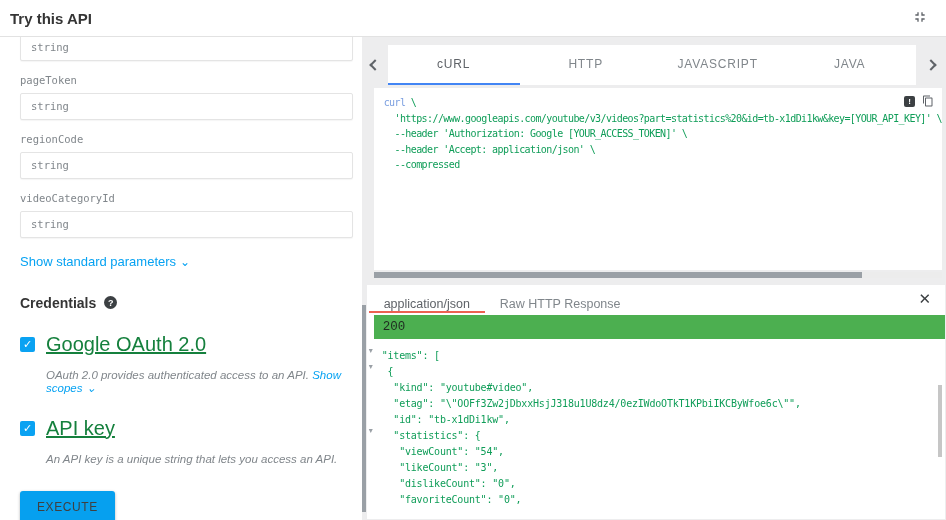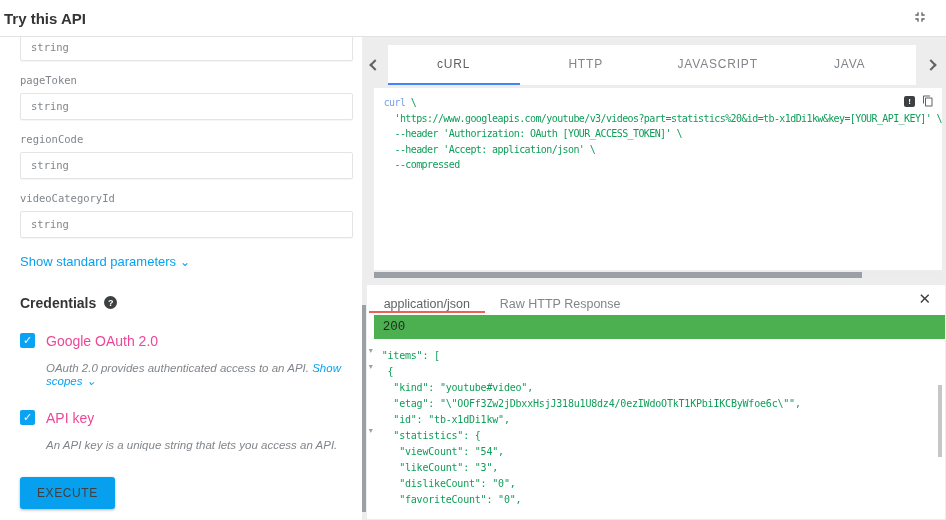--- a/index.html
+++ b/index.html
@@ -4,21 +4,21 @@
 <style>
   * { box-sizing: border-box; }
   html,body { margin:0; padding:0; }
   body {
     width:946px; height:520px; overflow:hidden; background:#fff;
     font-family:"Liberation Sans", sans-serif; color:#3c4043;
   }
   
   .topbar {
     height:37px; border-bottom:1px solid #e2e2e2; display:flex;
-    align-items:center; padding:0 16px 0 4px; background:#fff;
+    align-items:center; padding:0 16px 0 10px; background:#fff;
   }
   .topbar .title { flex:1; font-size:15px; font-weight:700; color:#353535; }
   .iconbtn { background:none; border:none; padding:2px; cursor:pointer; display:grid; place-items:center; }
   
   .content { display:flex; height:483px; }
   .left { width:371px; background:#fff; overflow:hidden; padding:0 9px 0 20px; }
   .right { flex:1; background:#ededee; position:relative; padding-top:8px; }
   
   .param-label { font:10.5px "DejaVu Sans Mono", monospace; color:#80868b; margin:13px 0 7px; }
   .param-input {
@@ -31,21 +31,21 @@
   .blue-link { color:#06a2f2; font-size:13px; cursor:pointer; text-decoration:none; }
   .show-std { margin-top:16px; font-size:13.5px; }
   .caret { font-size:12px; margin-left:4px; }
   .cred-title { margin-top:26px; display:flex; align-items:center; gap:8px;
     font-size:14px; font-weight:700; color:#353535; }
   .help-ic { width:13px; height:13px; border-radius:50%; background:#3c4043; color:#fff;
     font-size:9px; font-weight:700; display:grid; place-items:center; cursor:pointer; }
   .cred-row { margin-top:22px; display:flex; align-items:center; gap:11px; }
   .checkbox { width:15px; height:15px; background:#0aa2f2; border-radius:2px; color:#fff;
     font-size:11px; line-height:15px; text-align:center; cursor:pointer; }
-  .cred-label { font-size:14px; color:#ec4899; }
+  .cred-label { font-size:20px; color:#15803d;text-decoration:underline; }
   .cred-desc { margin:13px 0 0 26px; font-size:11.5px; color:#80868b;font-style:italic; }
   .cred-desc .blue-link { font-size:11.5px; }
   .exec-btn {
     margin-top:26px; background:#06a0ef; color:#404040; border:none; border-radius:3px;
     padding:9px 17px; font-size:12px; font-weight:400; letter-spacing:.6px;
     box-shadow:0 1px 3px rgba(0,0,0,.3); cursor:pointer;
   }
   
   .tabstrip { display:flex; align-items:stretch; height:40px; }
   .chevbox { width:26px; display:grid; place-items:center; cursor:pointer; background:transparent; border:none; }
@@ -169,21 +169,21 @@
         <span class="fb-ic">!</span>
         <span style="cursor:pointer;display:grid;place-items:center;">
           <svg width="12" height="12" viewBox="0 0 24 24" fill="#5f6368">
               <path d="M16 1H4c-1.1 0-2 .9-2 2v14h2V3h12V1zm3 4H8c-1.1 0-2 .9-2 2v14c0 1.1.9 2 2 2h11c1.1 0 2-.9 2-2V7c0-1.1-.9-2-2-2zm0 16H8V7h11v14z"></path>
             </svg>
         </span>
       </div>
       <div>
           <pre class="cline"><span class="kwd">curl</span> \</pre>
           <pre class="cline">  'https://www.googleapis.com/youtube/v3/videos?part=statistics%20&amp;id=tb-x1dDi1kw&amp;key=[YOUR_API_KEY]' \</pre>
-          <pre class="cline">  --header 'Authorization: OAuth [YOUR_ACCESS_TOKEN]' \</pre>
+          <pre class="cline">  --header 'Authorization: Google [YOUR_ACCESS_TOKEN]' \</pre>
           <pre class="cline">  --header 'Accept: application/json' \</pre>
           <pre class="cline">  --compressed</pre>
         </div>
     </div>
 
     <div class="hscroll">
       <div class="hthumb"></div>
     </div>
 
     <div class="resp-tabs">

